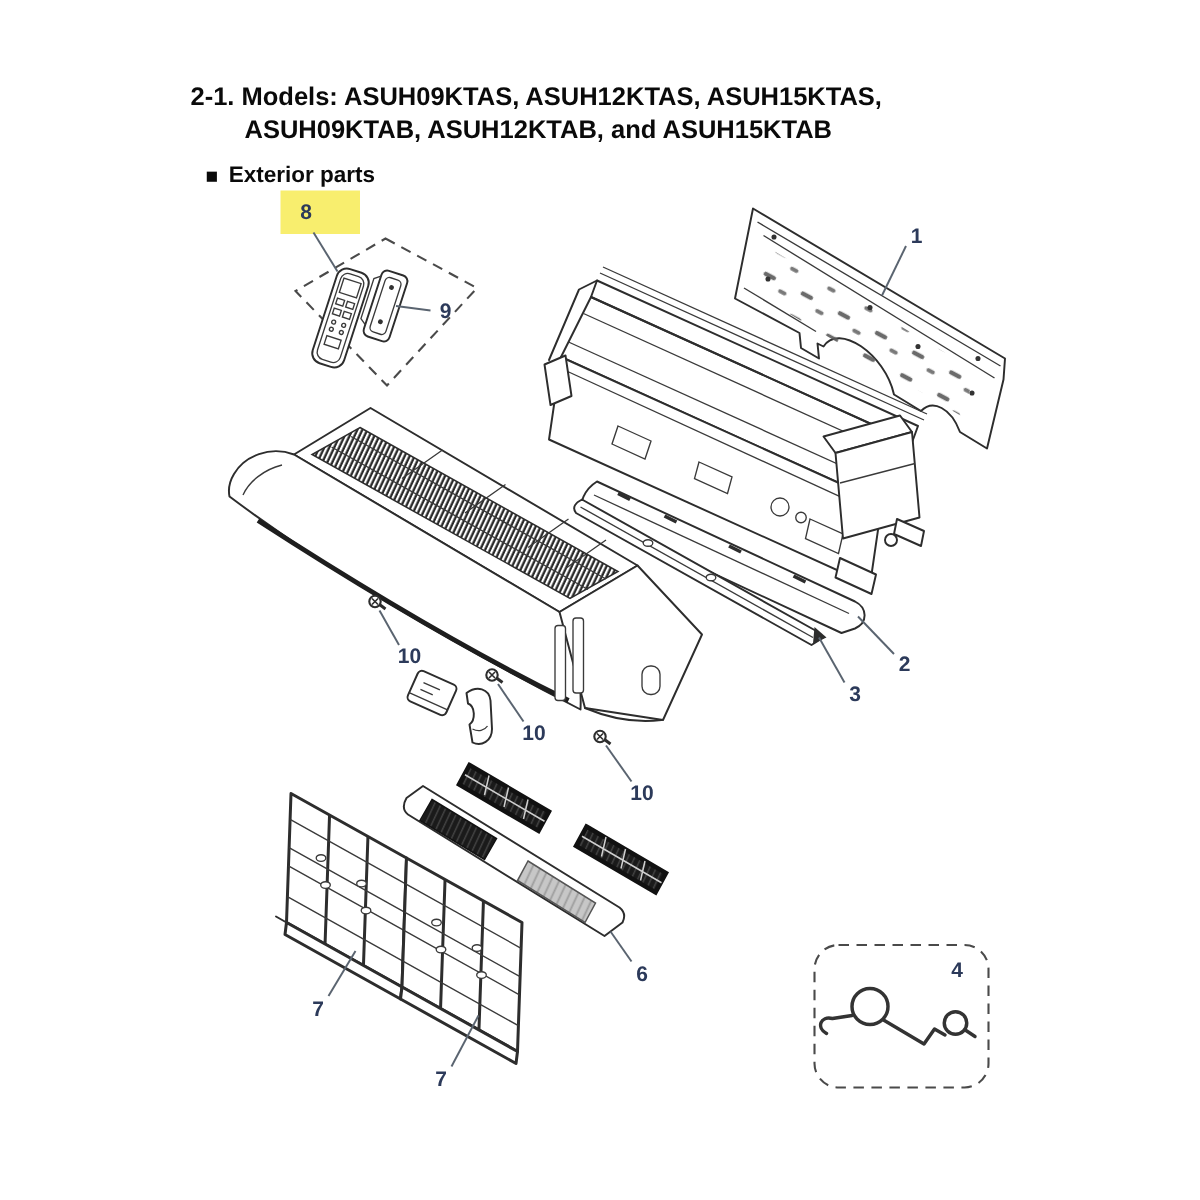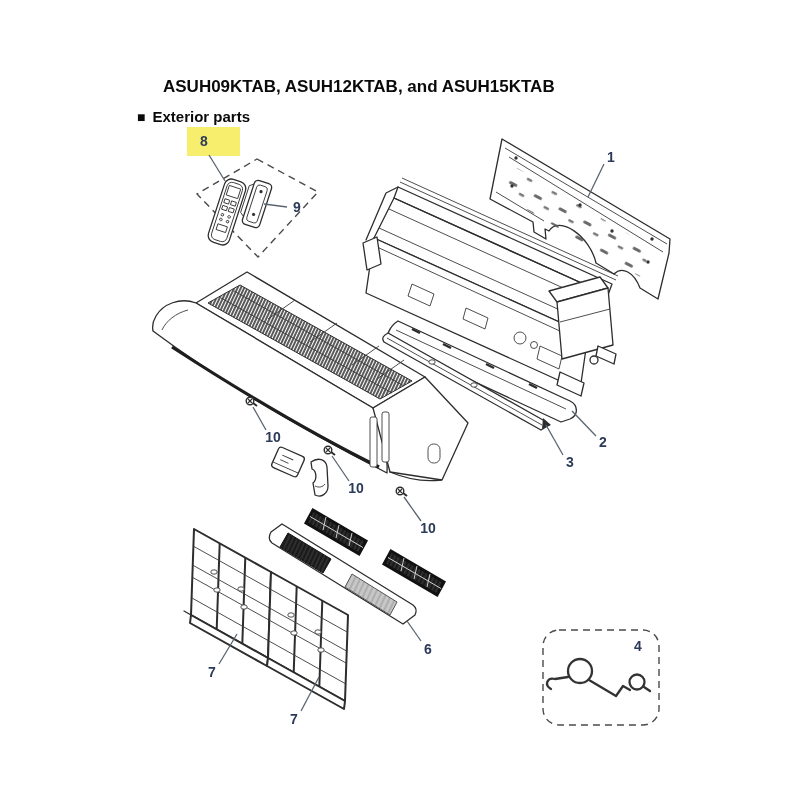--- a/index.html
+++ b/index.html
@@ -17,20 +17,21 @@
   .fw{fill:#ffffff;}
   .dash{stroke:#4a4a4a;stroke-width:1.4;fill:none;stroke-dasharray:7 5;}
   .leader{stroke:#5a6470;stroke-width:1.3;}
   .part-num{font:700 14px "Liberation Sans",sans-serif;text-anchor:middle;dominant-baseline:central;}
 </style>
 </head>
 <body>
 
 <div id="page">
 
+  <div class="t1">2-1. Models: ASUH09KTAS, ASUH12KTAS, ASUH15KTAS,</div>
   <div class="t2">ASUH09KTAB, ASUH12KTAB, and ASUH15KTAB</div>
   <div class="heading">
     <span class="sq">■</span>
     <span>Exterior parts</span>
   </div>
 
   <svg width="800" height="800" viewBox="0 0 800 800">
     <defs>
       <pattern id="fins" width="3.6" height="12" patternUnits="userSpaceOnUse" patternTransform="rotate(25)">
         <path d="M1,0 V12" stroke="#454545" stroke-width="1"></path>

